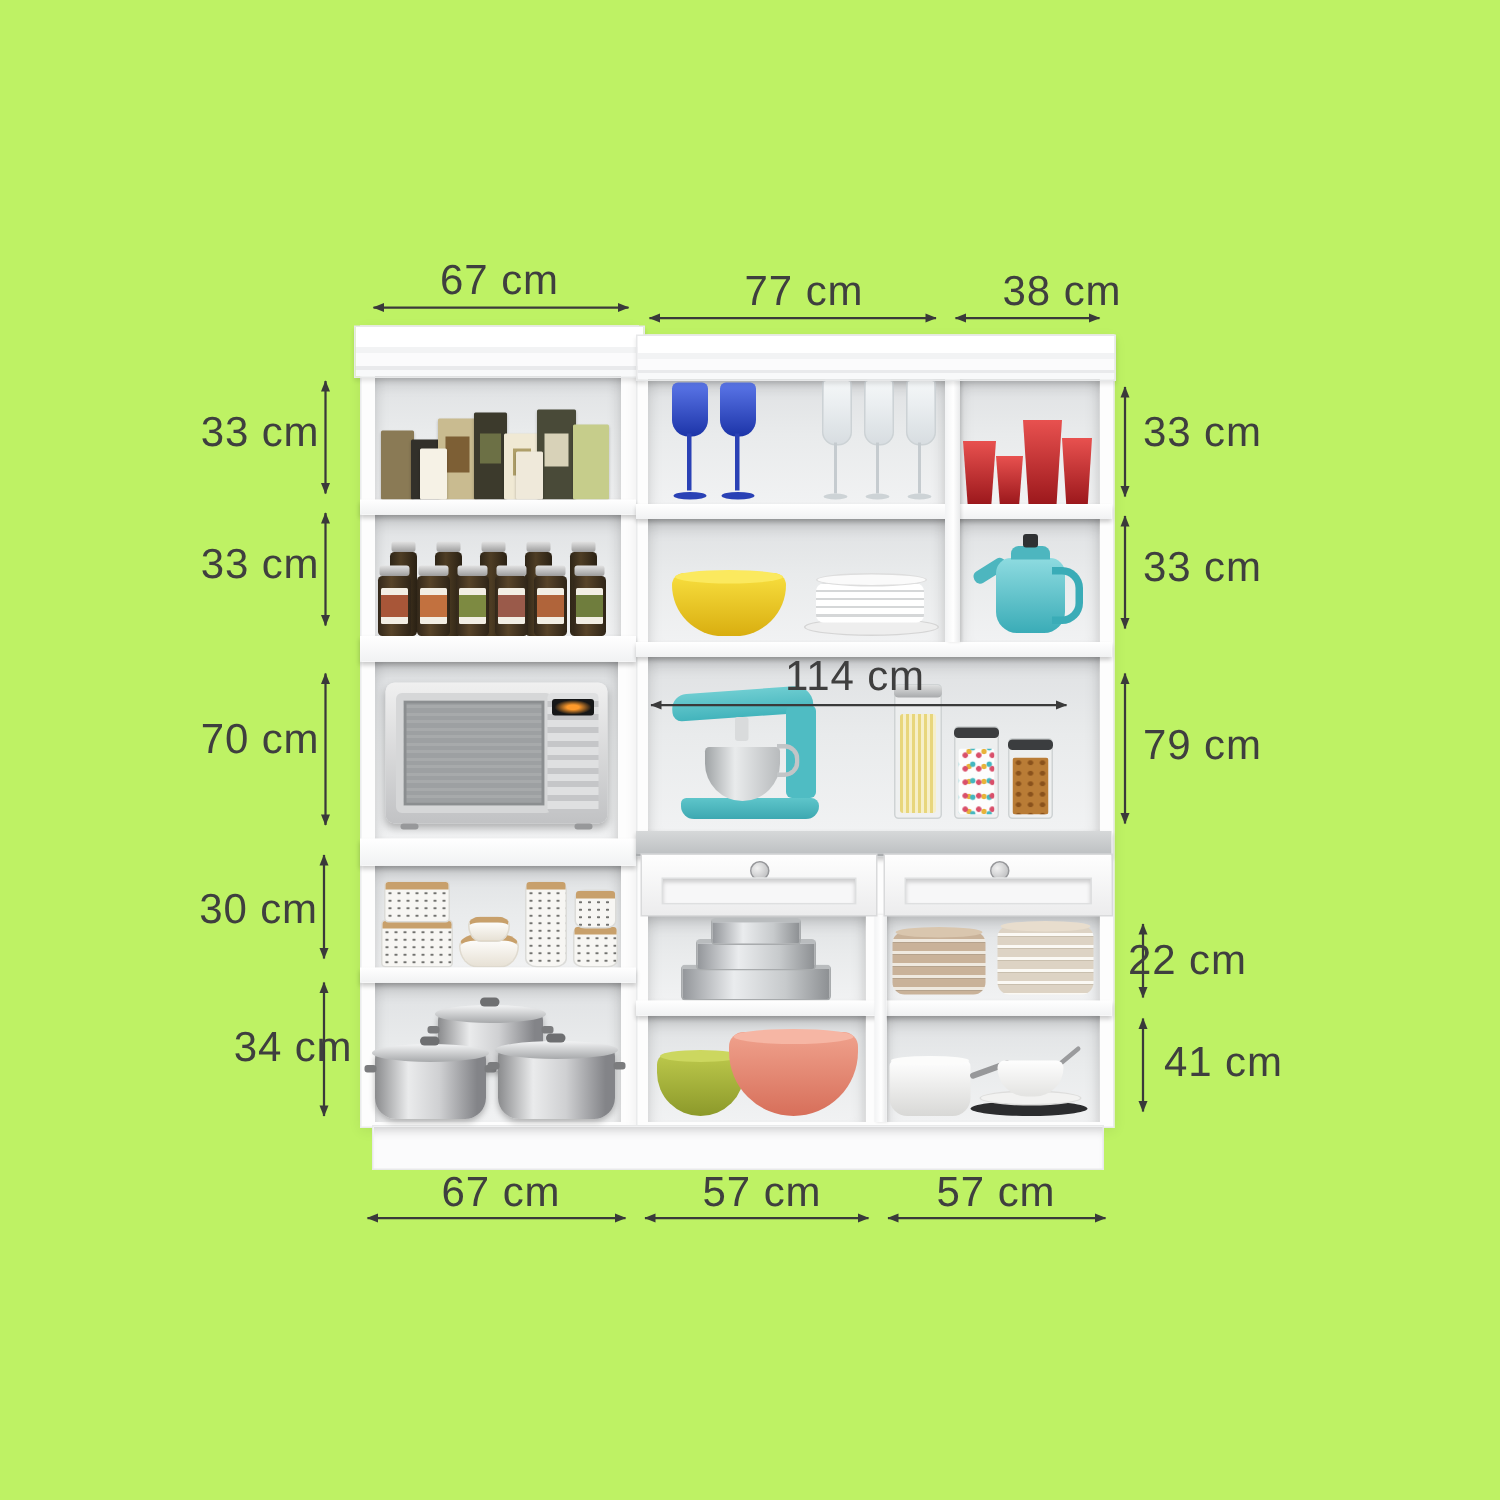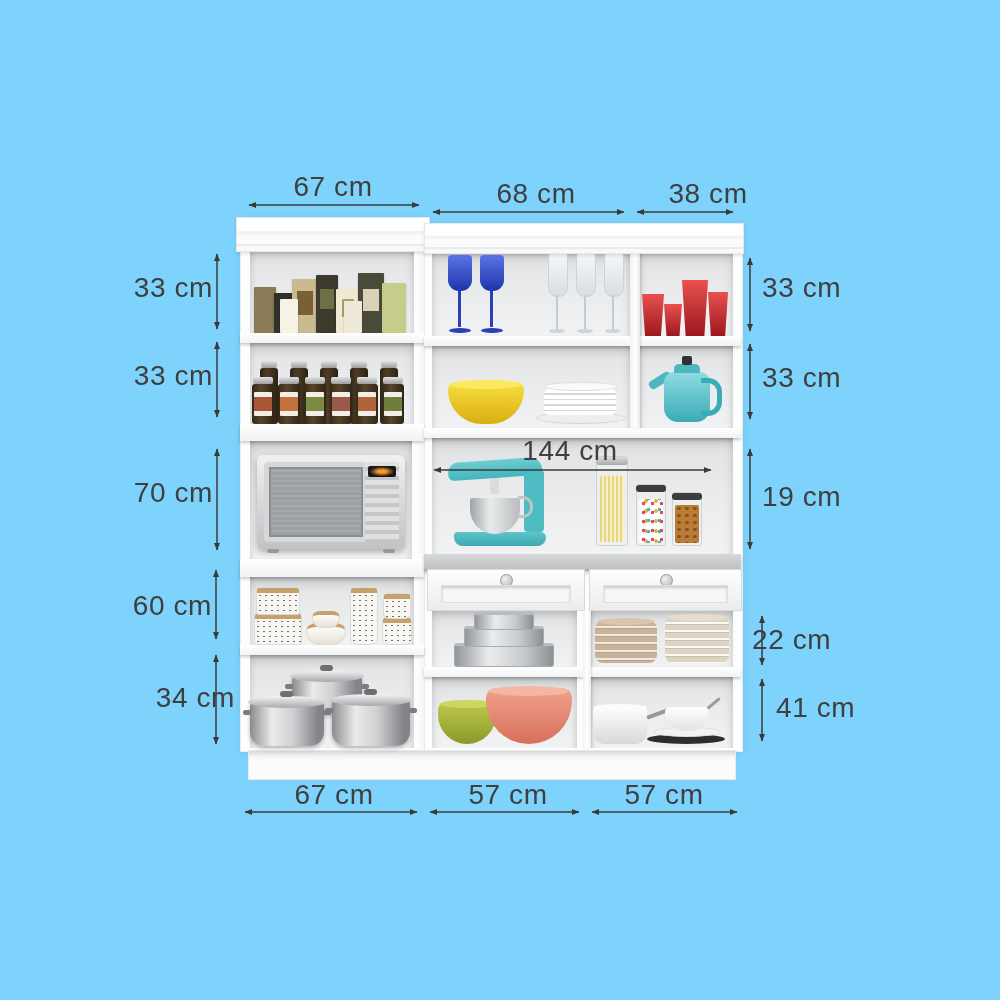--- a/index.html
+++ b/index.html
@@ -1,16 +1,16 @@
 <!DOCTYPE html>
 <html><head>
 <meta charset="utf-8">
 <style>
   html,body{margin:0;padding:0;background:#ffffff}
-  #canvas{position:relative;width:1000px;height:1000px;background:#7dd3fc;overflow:hidden;
+  #canvas{position:relative;width:1000px;height:1000px;background:#bef264;overflow:hidden;
           font-family:"Liberation Sans",sans-serif}
   .c{position:absolute}
   i{position:absolute;display:block}
   
   .body{position:absolute;background:#fdfdfd;border:1px solid #eaebec;box-shadow:0 2px 8px rgba(0,0,0,.07)}
   .crown{position:absolute;background:linear-gradient(180deg,#ffffff 0 40%,#f2f3f4 40% 52%,#fbfbfc 52% 78%,#e9eaec 78% 86%,#f8f9fa 86%);border:1px solid #e7e8e9;box-shadow:0 2px 3px rgba(0,0,0,.10)}
   .cell{position:absolute;background:linear-gradient(180deg,#dfe1e3 0%,#e9ebec 45%,#f1f2f3 100%);
         box-shadow:inset 0 10px 12px -8px rgba(0,0,0,.28),inset -8px 0 10px -8px rgba(0,0,0,.16),inset 8px 0 10px -8px rgba(0,0,0,.13)}
   .board{position:absolute;background:linear-gradient(180deg,#ffffff,#f1f2f3);box-shadow:0 2px 3px rgba(0,0,0,.20)}
   .wall{position:absolute;background:linear-gradient(90deg,#f2f3f4,#ffffff 55%,#e9eaeb);box-shadow:1px 0 2px rgba(0,0,0,.12)}
@@ -340,30 +340,30 @@
       <line x1="762" y1="616" x2="762" y2="665" marker-start="url(#as)" marker-end="url(#ae)"></line>
       <line x1="762" y1="679" x2="762" y2="741" marker-start="url(#as)" marker-end="url(#ae)"></line>
       <line x1="434" y1="470" x2="711" y2="470" marker-start="url(#as)" marker-end="url(#ae)"></line>
       <line x1="245" y1="812" x2="417" y2="812" marker-start="url(#as)" marker-end="url(#ae)"></line>
       <line x1="430" y1="812" x2="579" y2="812" marker-start="url(#as)" marker-end="url(#ae)"></line>
       <line x1="592" y1="812" x2="737" y2="812" marker-start="url(#as)" marker-end="url(#ae)"></line>
     </g>
   </svg>
 
   <span class="dim tx" style="left:333px;top:173px">67 cm</span>
-  <span class="dim tx" style="left:536px;top:180px">68 cm</span>
+  <span class="dim tx" style="left:536px;top:180px">77 cm</span>
   <span class="dim tx" style="left:708px;top:180px">38 cm</span>
   <span class="dim dimr" style="right:787px;top:274px">33 cm</span>
   <span class="dim dimr" style="right:787px;top:362px">33 cm</span>
   <span class="dim dimr" style="right:787px;top:479px">70 cm</span>
-  <span class="dim dimr" style="right:788px;top:592px">60 cm</span>
+  <span class="dim dimr" style="right:788px;top:592px">30 cm</span>
   <span class="dim dimr" style="right:765px;top:684px">34 cm</span>
   <span class="dim" style="left:762px;top:274px">33 cm</span>
   <span class="dim" style="left:762px;top:364px">33 cm</span>
-  <span class="dim" style="left:762px;top:483px">19 cm</span>
+  <span class="dim" style="left:762px;top:483px">79 cm</span>
   <span class="dim" style="left:752px;top:626px">22 cm</span>
   <span class="dim" style="left:776px;top:694px">41 cm</span>
-  <span class="dim tx" style="left:570px;top:437px">144 cm</span>
+  <span class="dim tx" style="left:570px;top:437px">114 cm</span>
   <span class="dim tx" style="left:334px;top:781px">67 cm</span>
   <span class="dim tx" style="left:508px;top:781px">57 cm</span>
   <span class="dim tx" style="left:664px;top:781px">57 cm</span>
 
 </div>
 
 </body></html>

